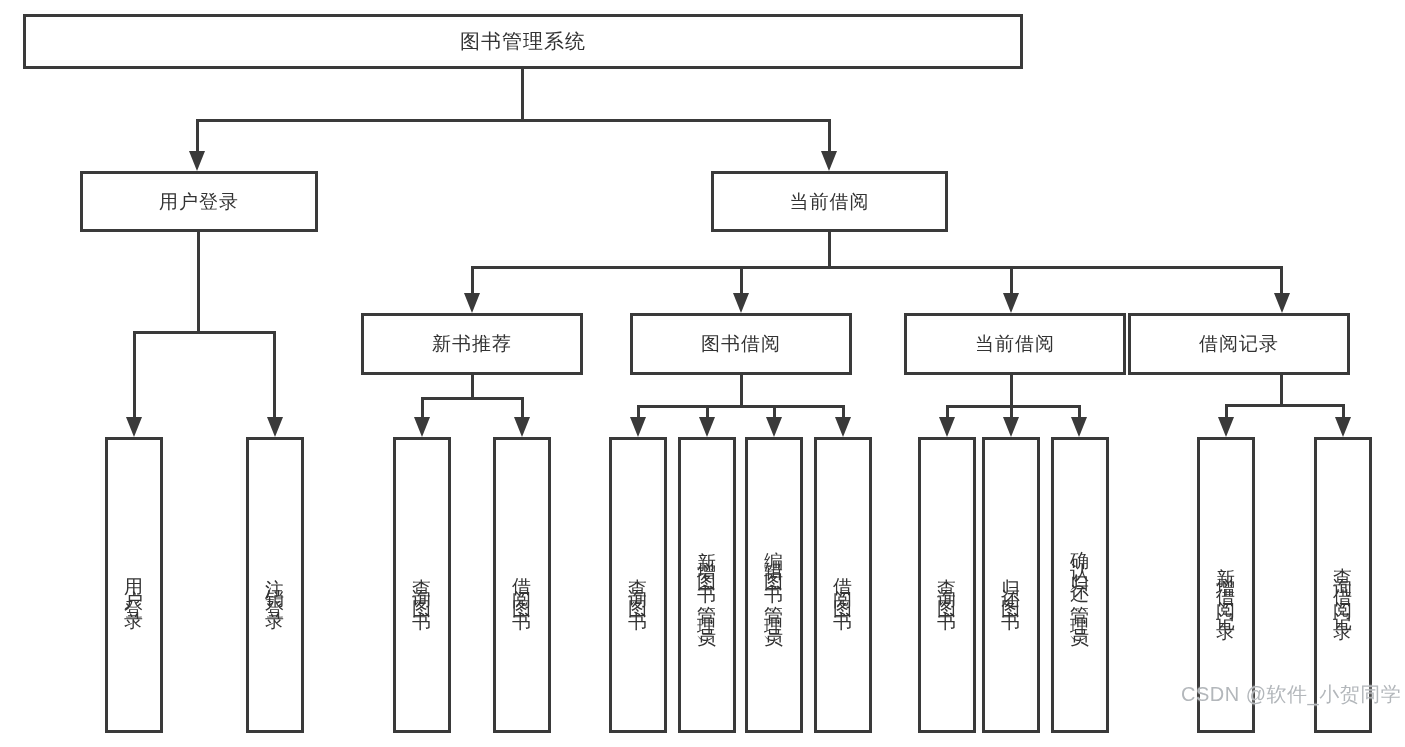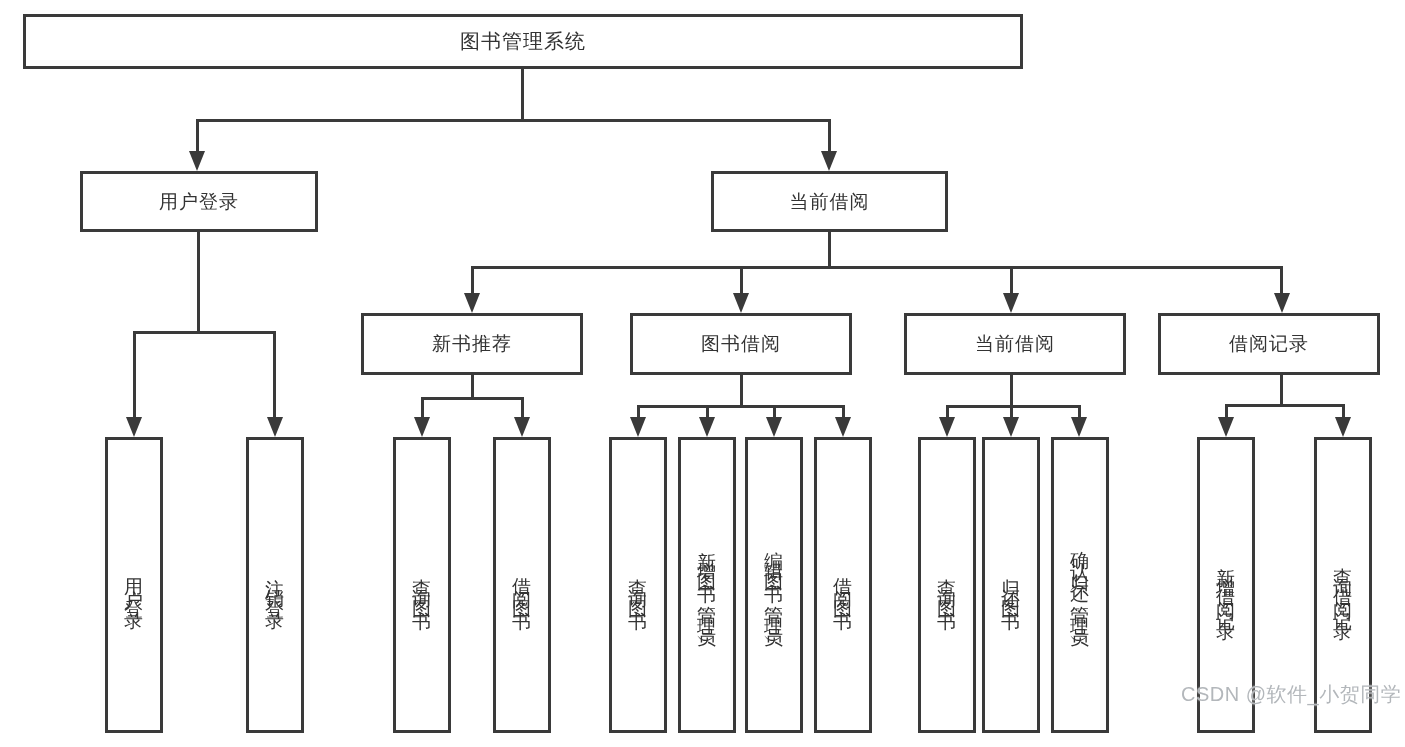--- a/index.html
+++ b/index.html
@@ -111,21 +111,21 @@
 
   <div class="box" style="left:361px; top:313px; width:222px; height:62px;">
     <span>新书推荐</span>
   </div>
   <div class="box" style="left:630px; top:313px; width:222px; height:62px;">
     <span>图书借阅</span>
   </div>
   <div class="box" style="left:892px; top:313px; width:222px; height:62px;margin-left:12px;">
     <span>当前借阅</span>
   </div>
-  <div class="box" style="left:1158px; top:313px; width:222px; height:62px;">
+  <div class="box" style="left:1128px; top:313px; width:222px; height:62px;">
     <span>借阅记录</span>
   </div>
 
   <div class="vline" style="left:471px; top:375px; height:24px;"></div>
   <div class="hline" style="left:421px; top:397px; width:103px;"></div>
   <div class="vline" style="left:421px; top:397px; height:21px;"></div>
   <div class="vline" style="left:521px; top:397px; height:21px;"></div>
   <div class="arrow" style="left:414px; top:417px;"></div>
   <div class="arrow" style="left:514px; top:417px;"></div>
 

